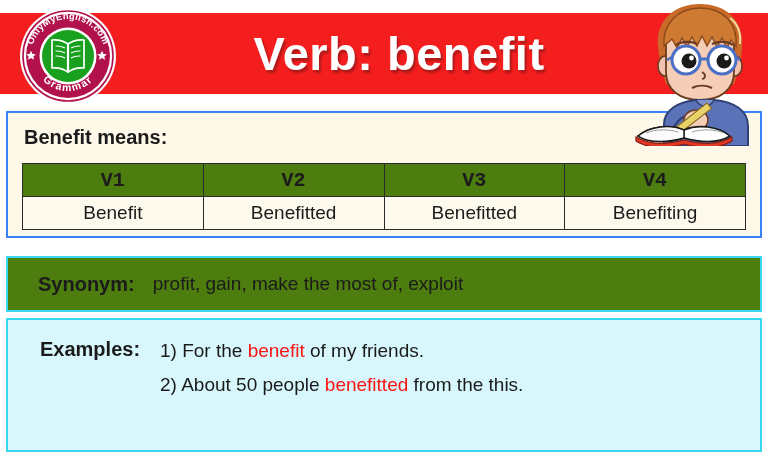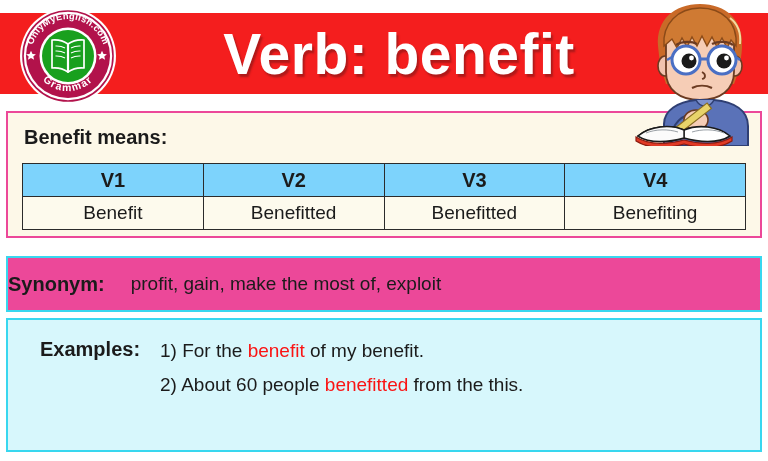--- a/index.html
+++ b/index.html
@@ -31,21 +31,21 @@
 
   .banner-title {
     position: absolute;
     left: 0;
     top: 13px;
     width: 768px;
     height: 81px;
     display: flex;
     align-items: center;
     justify-content: center;
-    font-size: 57px;
+    font-size: 47px;
     font-weight: bold;
     color: #ffffff;
     letter-spacing: 0.5px;
     text-shadow: 2px 3px 2px rgba(90,20,20,0.45);
     padding-left: 30px;
     z-index: 6;
     white-space: nowrap;
   }
 
   
@@ -68,21 +68,21 @@
     z-index: 9;
   }
 
   
   .defbox {
     position: absolute;
     left: 6px;
     top: 111px;
     width: 756px;
     height: 127px;
-    border: 2px solid #ec4899;
+    border: 2px solid #3b82f6;
     background: #fdf8e8;
     z-index: 3;
   }
 
   .means-row {
     height: 48px;
     display: flex;
     align-items: center;
     padding-left: 16px;
   }
@@ -113,58 +113,60 @@
 
   .vtable th,
   .vtable td {
     border: 1px solid #2b2b2b;
     text-align: center;
     height: 33px;
     width: 25%;
   }
 
   .vtable th {
-    background: #7dd3fc;
+    background: #4d7c0f;
     font-size: 20px;
     font-weight: bold;
     color: #1b1b1b;
+    font-family: Liberation Mono, monospace;
   }
 
   .vtable td {
     background: #fdfaed;
     font-size: 19px;
     font-weight: normal;
     color: #1b1b1b;
   }
 
   
   .synbox {
     position: absolute;
     left: 6px;
     top: 256px;
     width: 756px;
     height: 56px;
     border: 2px solid #38d7ef;
-    background: #ec4899;
+    background: #4d7c0f;
     display: flex;
     align-items: center;
+    padding-left: 30px;
     z-index: 3;
   }
 
   .syn-label {
     font-size: 20px;
     font-weight: bold;
     color: #1b1b1b;
     white-space: nowrap;
   }
 
   .syn-value {
     font-size: 19px;
     color: #1b1b1b;
-    margin-left: 26px;
+    margin-left: 18px;
     white-space: nowrap;
   }
 
   
   .exbox {
     position: absolute;
     left: 6px;
     top: 318px;
     width: 756px;
     height: 134px;
@@ -327,21 +329,21 @@
 
   <div class="synbox">
     <span class="syn-label">Synonym:</span>
     <span class="syn-value">profit, gain, make the most of, exploit</span>
   </div>
 
   <div class="exbox">
     <span class="ex-label">Examples:</span>
     <div class="ex-list">
       <div class="ex-item">
-        <span>1)</span><span> For the </span><span class="hl">benefit</span><span> of my benefit.</span>
+        <span>1)</span><span> For the </span><span class="hl">benefit</span><span> of my friends.</span>
       </div>
       <div class="ex-item">
-        <span>2)</span><span> About 60 people </span><span class="hl">benefitted</span><span> from the this.</span>
+        <span>2)</span><span> About 50 people </span><span class="hl">benefitted</span><span> from the this.</span>
       </div>
     </div>
   </div>
 
 </div>
 
 </body></html>

